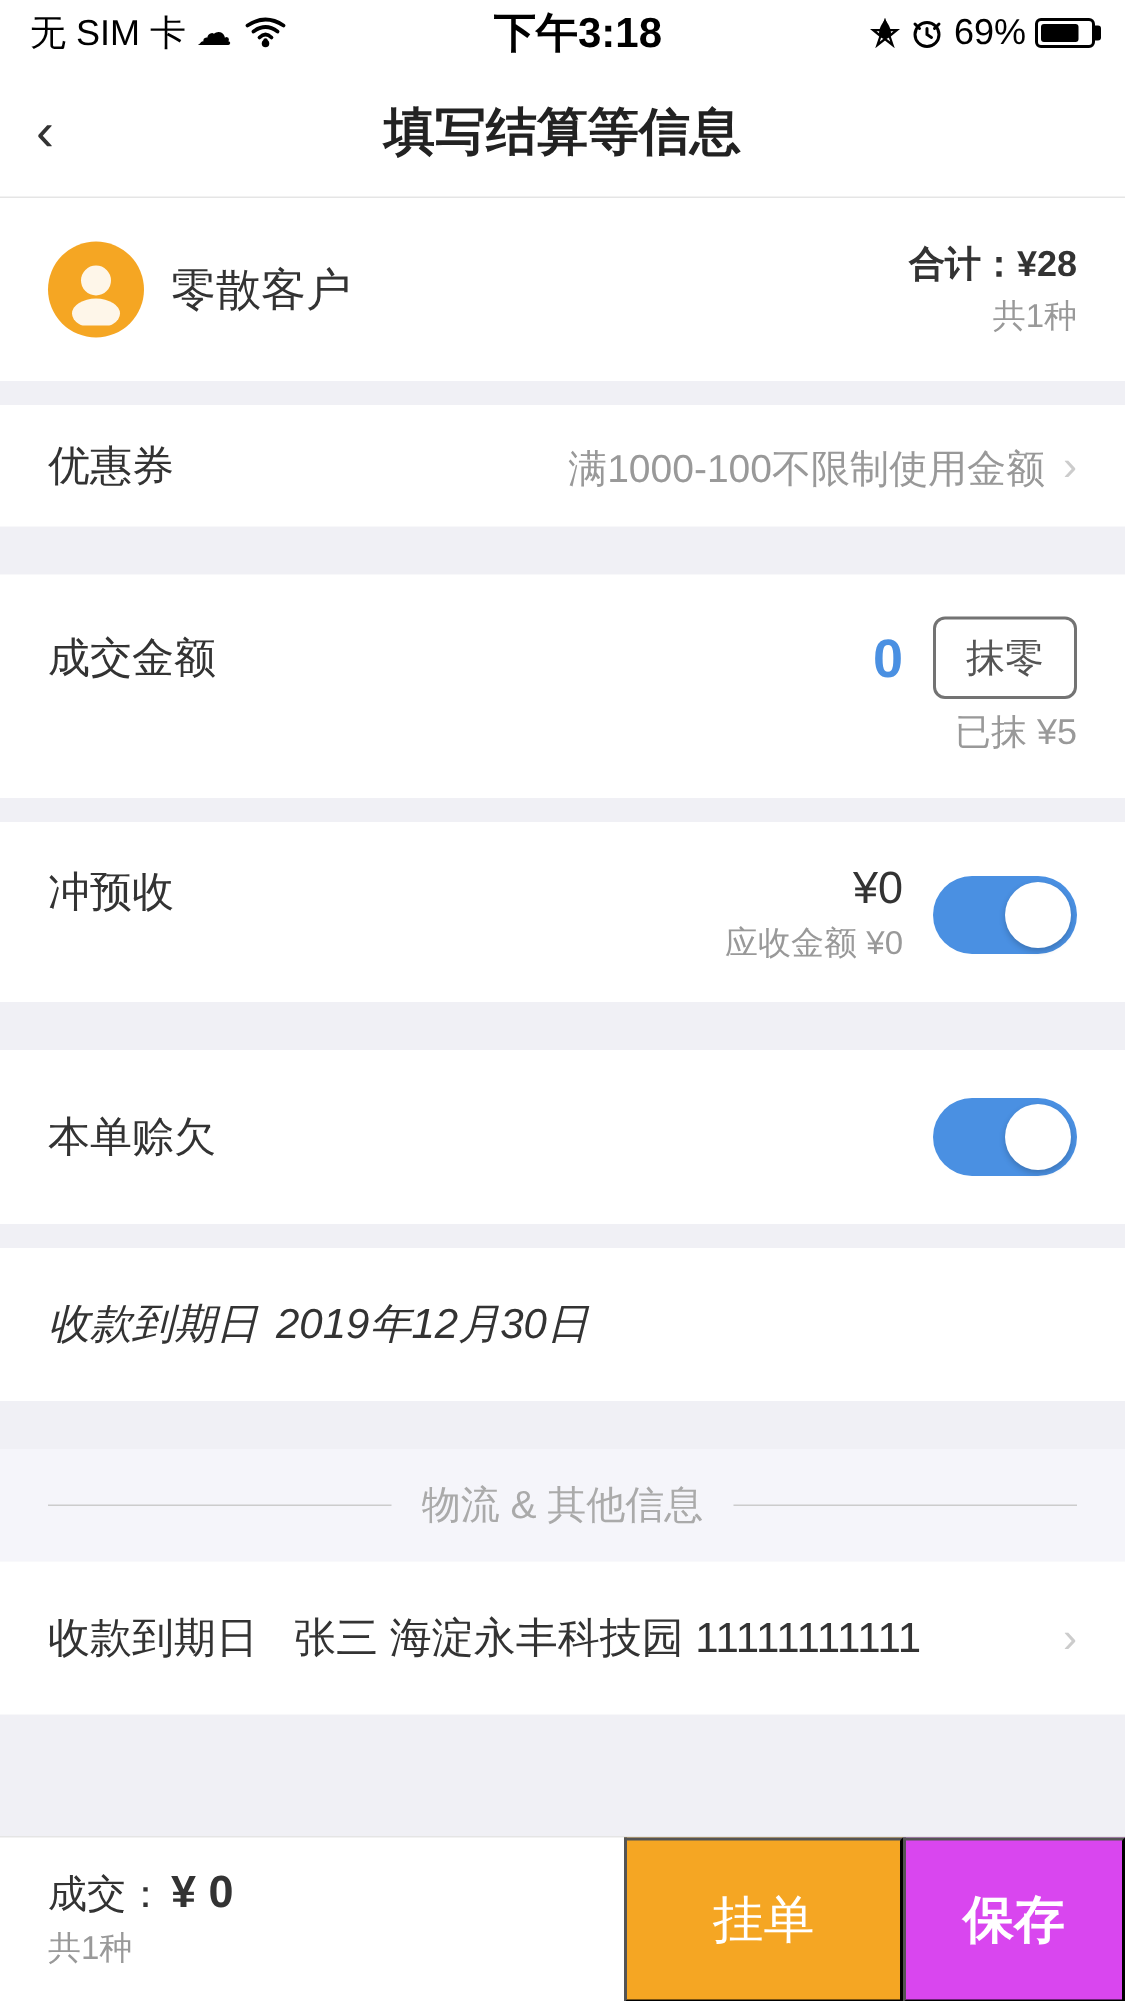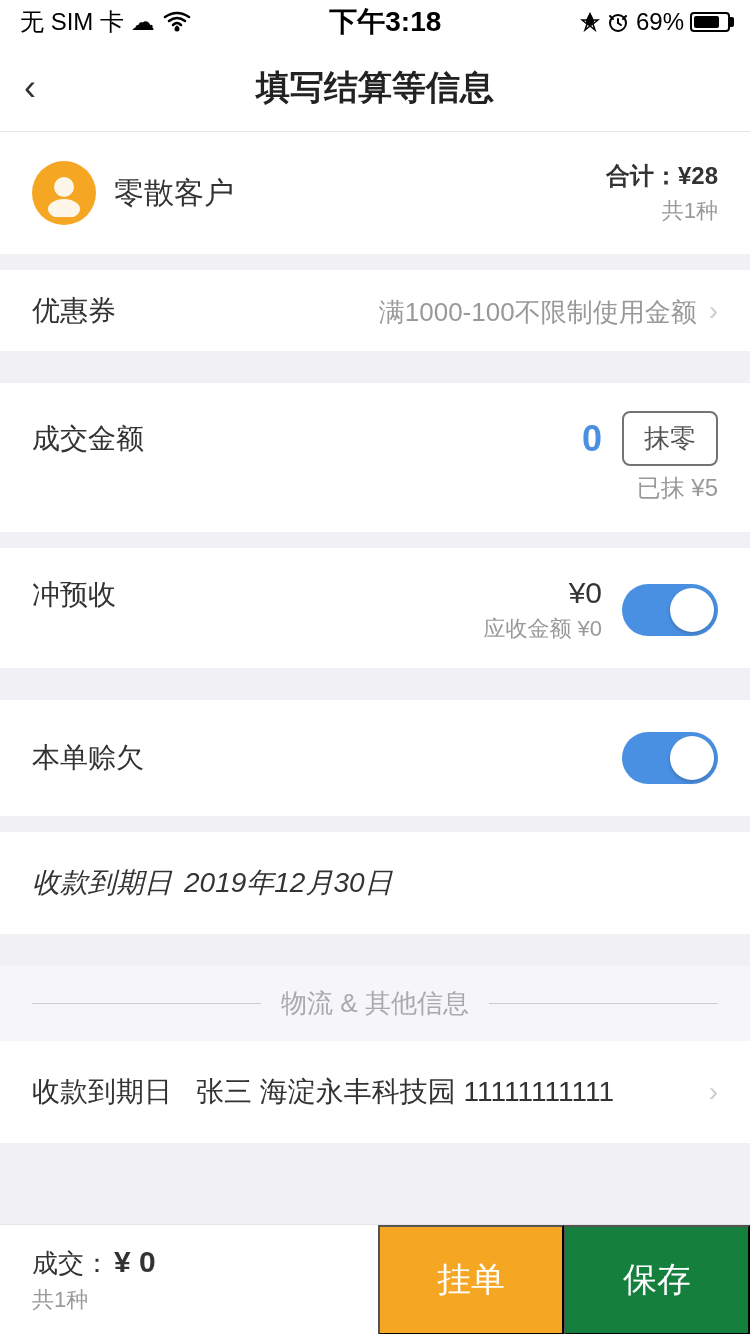--- a/index.html
+++ b/index.html
@@ -239,24 +239,24 @@
     .bottom-deal-amount { font-size: 30px; color: #333; font-weight: 600; }
     .bottom-count { font-size: 22px; color: #999; margin-top: 4px; }
     .btn-pending {
       width: 186px; height: 110px;
       background: #f5a623;
       display: flex; align-items: center; justify-content: center;
       font-size: 34px; color: #fff; font-weight: 500;
       cursor: pointer;
     }
     .btn-save {
-      width: 186px; height: 110px;
-      background: #15803d;
+      width: 148px; height: 110px;
+      background: #d946ef;
       display: flex; align-items: center; justify-content: center;
-      font-size: 34px; color: #fff; font-weight: 400;
+      font-size: 34px; color: #fff; font-weight: 700;
       cursor: pointer;
     }
 
     .spacer-section {
       background: #f0f0f5;
       height: 16px;
     }
   </style>
 </head>
 <body>

